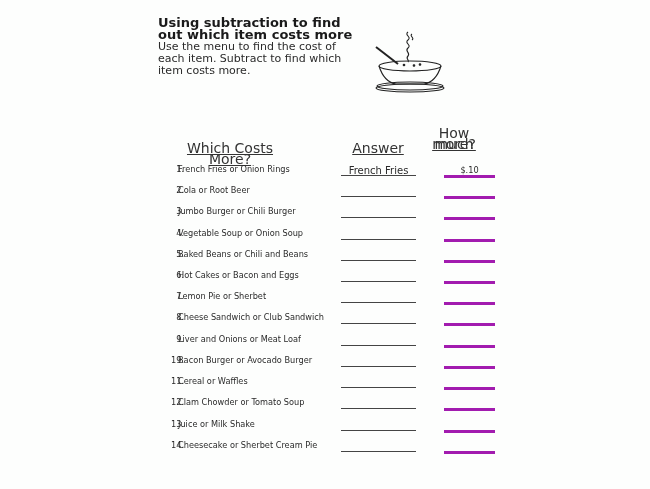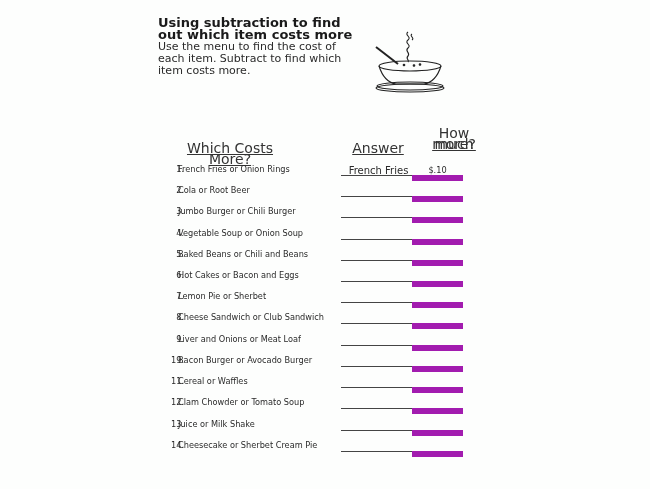--- a/index.html
+++ b/index.html
@@ -15,21 +15,21 @@
     position:absolute; left:158px; top:41px; width:200px;
     font-size:11px; line-height:12px; color:#2a2a2a;
   }
   .soup-illustration { position:absolute; left:372px; top:28px; width:76px; height:66px; }
   .col-head { position:absolute; font-size:14px; color:#333; text-align:center; line-height:11px; }
   .u { text-decoration:underline; }
   .row { position:absolute; left:160px; height:18px; width:330px; font-size:8.2px; color:#2a2a2a; }
   .row .num { position:absolute; right:306px; top:0; text-align:right; }
   .row .q { position:absolute; left:18px; top:0; white-space:nowrap; }
   .line-answer { position:absolute; left:181px; top:2px; width:75px; height:9px; border-bottom:1px solid #444; text-align:center; font-size:10px; line-height:9px; }
-  .line-more { position:absolute; left:252px; top:2px; width:51px; height:9px; border-bottom:6px solid #a21caf; text-align:center; font-size:8.2px; line-height:9px; }
+  .line-more { position:absolute; left:284px; top:2px; width:51px; height:9px; border-bottom:3px solid #a21caf; text-align:center; font-size:8.2px; line-height:9px; }
 </style>
 </head>
 <body>
 
 <div class="title">Using subtraction to find out which item costs more</div>
 <div class="instructions">Use the menu to find the cost of each item.  Subtract to find which item costs more.</div>
 
 <svg class="soup-illustration" viewBox="0 0 76 66" fill="none" stroke="#222" stroke-width="1.1">
   <path d="M36 4 c-4 3 4 5 0 8 c-4 3 4 5 0 8 c-4 3 3 5 0 8 c-3 3 2 4 0 6"></path>
   <path d="M40 6 c-3 2 3 4 0 6"></path>

